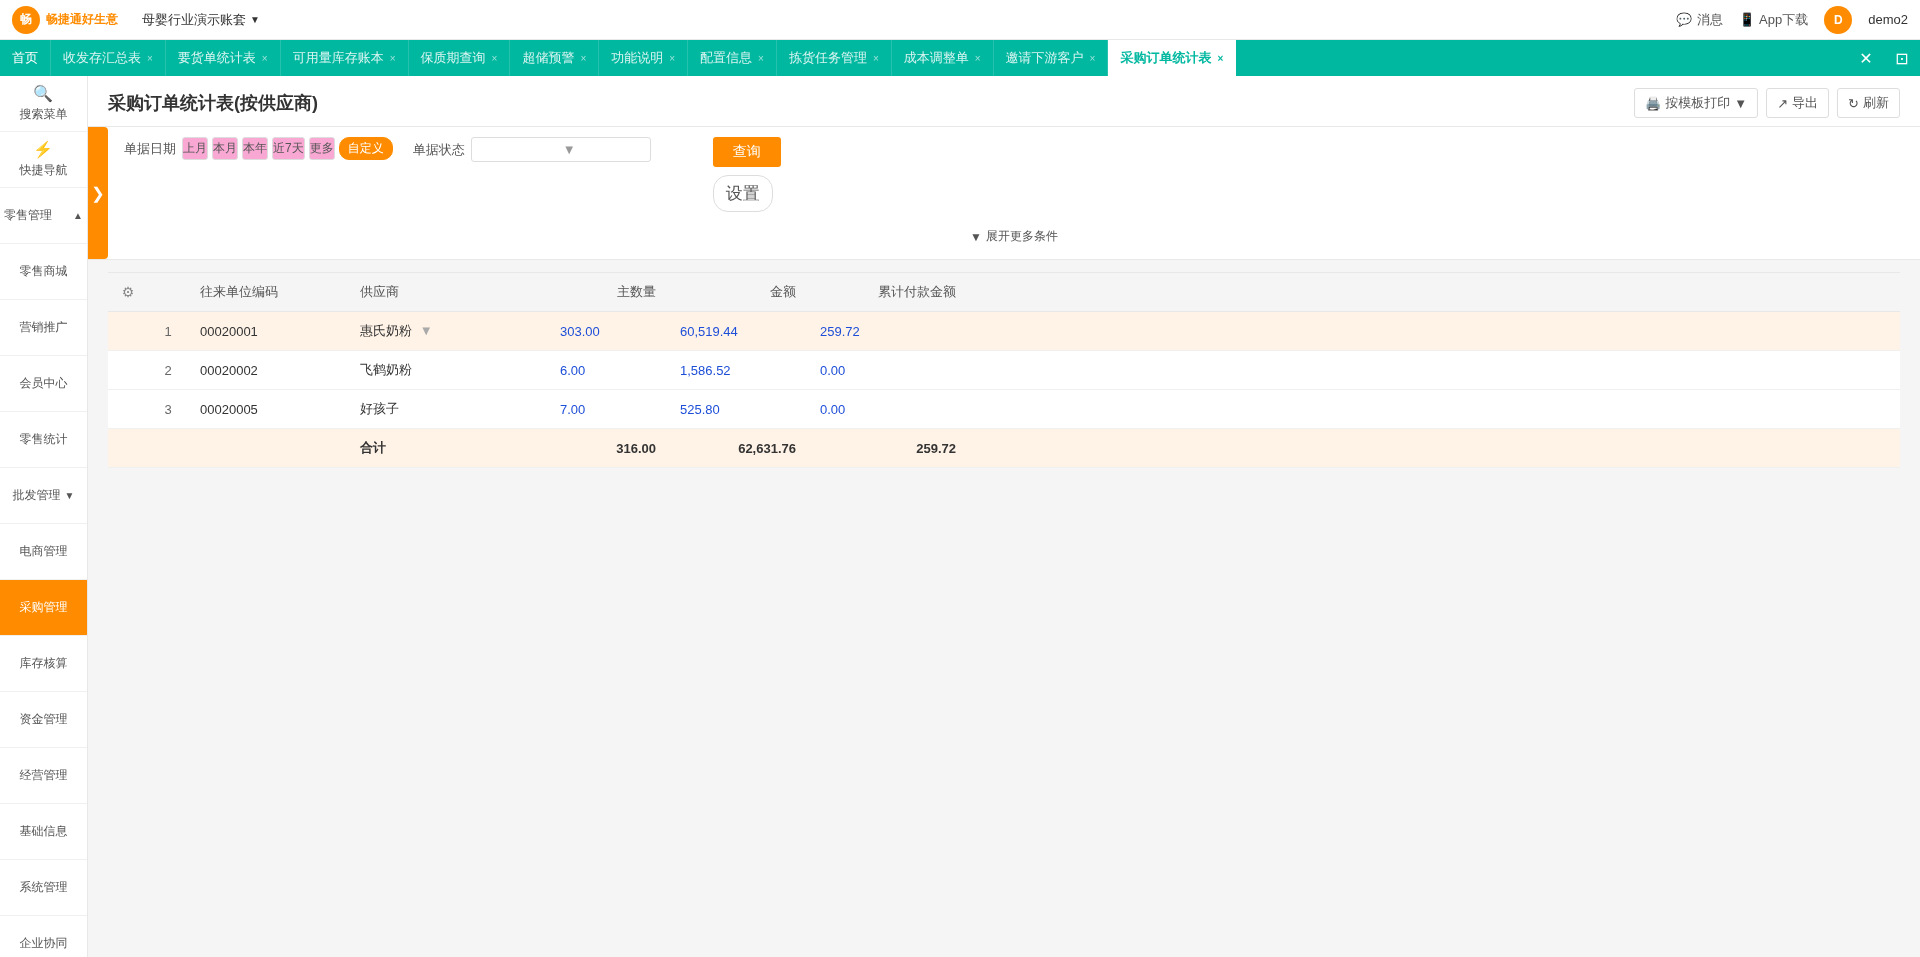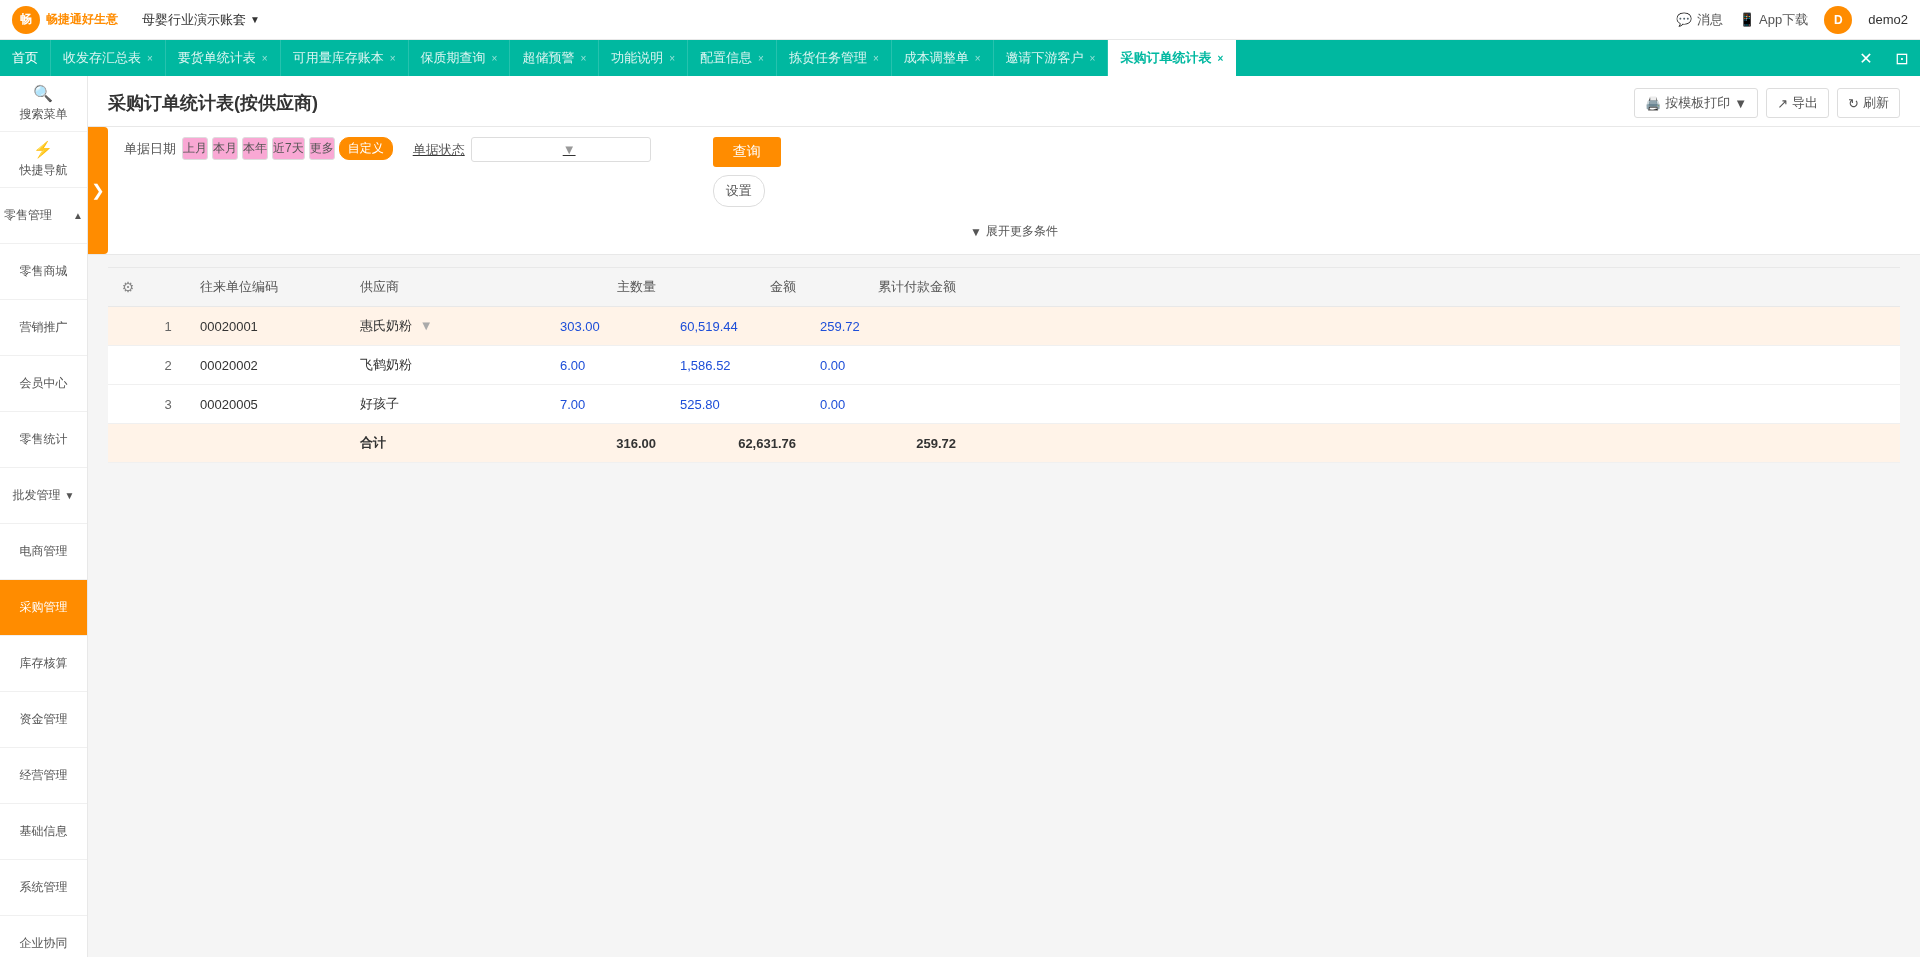--- a/index.html
+++ b/index.html
@@ -56,21 +56,21 @@
     .filter-date-shortcuts { display: flex; align-items: center; gap: 4px; }
     .date-shortcut { padding: 2px 0; border: 1px solid #ddd; border-radius: 3px; cursor: pointer; font-size: 12px; color: #555; background: #f9a8d4; }
     .date-shortcut.custom { background: #ff8c00; color: white; border-color: #ff8c00; border-radius: 10px; padding: 2px 8px; }
     .date-range-text { font-size: 12px; color: #888; margin-top: 2px; }
     .filter-select { display: flex; align-items: center; gap: 4px; min-width: 200px; border: 1px solid #ddd; border-radius: 3px; padding: 4px 8px; background: #fff; cursor: pointer; }
     .filter-select span { flex: 1; color: #999; font-size: 13px; }
     .filter-input { display: flex; align-items: center; flex: 1; border: 1px solid #ddd; border-radius: 3px; padding: 4px 8px; background: #fff; min-width: 300px; }
     .filter-input span { color: #999; font-size: 13px; flex: 1; }
     .filter-dots { color: #aaa; font-size: 16px; cursor: pointer; margin-left: 4px; }
     .btn-query { background: #ff8c00; color: white; border: none; border-radius: 3px; padding: 6px 20px; font-size: 14px; cursor: pointer; }
-    .btn-settings { background: #fff; color: #555; border: 1px solid #ddd; border-radius: 15px; padding: 6px 12px; font-size: 13px; cursor: pointer; margin-top: 4px; }
+    .btn-settings { background: #fff; color: #555; border: 1px solid #ddd; border-radius: 15px; padding: 6px 12px; font-size: 17px; cursor: pointer; margin-top: 4px; }
     .expand-more { display: flex; align-items: center; justify-content: center; padding: 4px; cursor: pointer; color: #555; font-size: 12px; gap: 4px; margin-top: 4px; }
 
     
     .table-container { flex: 1; overflow: auto; padding: 12px 20px; }
     .data-table { width: 100%; border-collapse: collapse; background: #fff; }
     .data-table th { background: #f5f5f5; padding: 10px 12px; text-align: left; font-size: 13px; color: #555; font-weight: normal; border-bottom: 1px solid #e8e8e8; border-top: 1px solid #e8e8e8; }
     .data-table td { padding: 10px 12px; font-size: 13px; border-bottom: 1px solid #f0f0f0; color: #333; }
     .data-table tr:first-child td { border-top: 1px solid #e8e8e8; }
     .data-table tr.highlighted { background: #fff3e8; }
     .data-table .link-cell { color: #1d4ed8; cursor: pointer; text-align: left; }
@@ -275,21 +275,21 @@
                   <button class="date-shortcut">本月</button>
                   <button class="date-shortcut">本年</button>
                   <button class="date-shortcut">近7天</button>
                   <button class="date-shortcut">更多</button>
                   <button class="date-shortcut custom">
                     <span>自定义</span>
                   </button>
                 </div>
               </div>
 
-              <div class="filter-item" style="flex:0 0 280px;text-decoration:underline;">
+              <div class="filter-item" style="flex:0 0 280px;">
                 <span class="filter-label">单据状态</span>
                 <div class="filter-select" style="min-width:180px;">
                   <span></span>
                   <span>▼</span>
                 </div>
               </div>
 
 
               <div class="filter-actions-right">
                 <button class="btn-query">查询</button>

